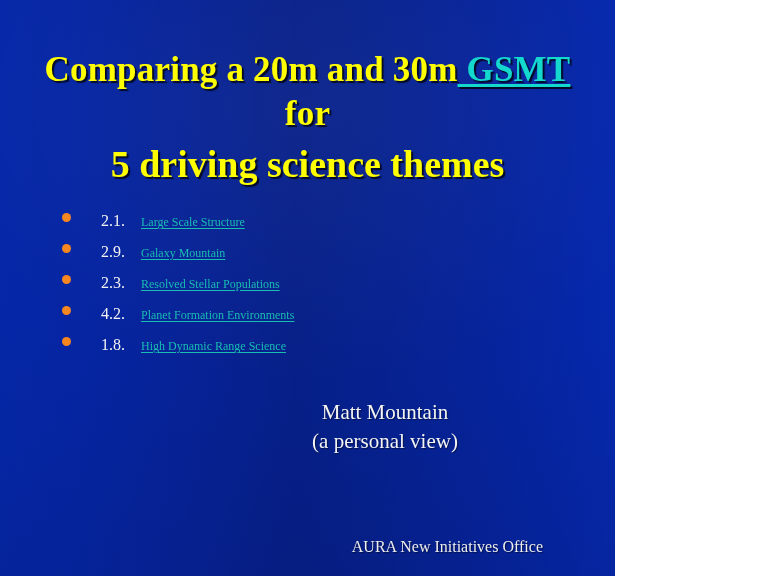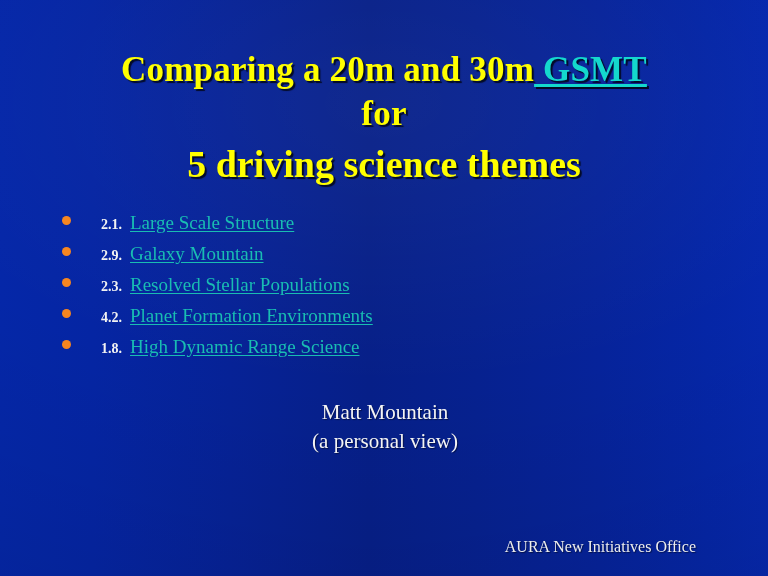--- a/index.html
+++ b/index.html
@@ -8,21 +8,21 @@
   }
   body {
     width: 768px;
     height: 576px;
     overflow: hidden;
     font-family: "Liberation Serif", "DejaVu Serif", serif;
   }
 
   #slide {
     position: relative;
-    width: 768px;
+    width: 615px;
     height: 576px;
     box-sizing: border-box;
     background:
       linear-gradient(to right,
         #0527a8 0%,
         #0525a3 12%,
         #062296 30%,
         #061f88 48%,
         #06218f 62%,
         #06239a 78%,
@@ -94,28 +94,27 @@
     height: 9px;
     border-radius: 50%;
     background: #f68620;
     flex: 0 0 auto;
     position: relative;
     top: -4px;
     margin-right: 30px;
   }
   .bullet-num {
     color: #f2f2f2;
-    font-size: 14px;
-    margin-right: 8px;
+    font-size: 16px;
+    margin-right: 16px;
     white-space: nowrap;
-    font-weight: bold;
   }
   .bullet-link {
     color: #19bdb2;
-    font-size: 19px;
+    font-size: 12px;
     text-decoration: underline;
     text-underline-offset: 2px;
     white-space: nowrap;
   }
 
   
   .author-block {
     position: absolute;
     top: 398px;
     left: 100px;

